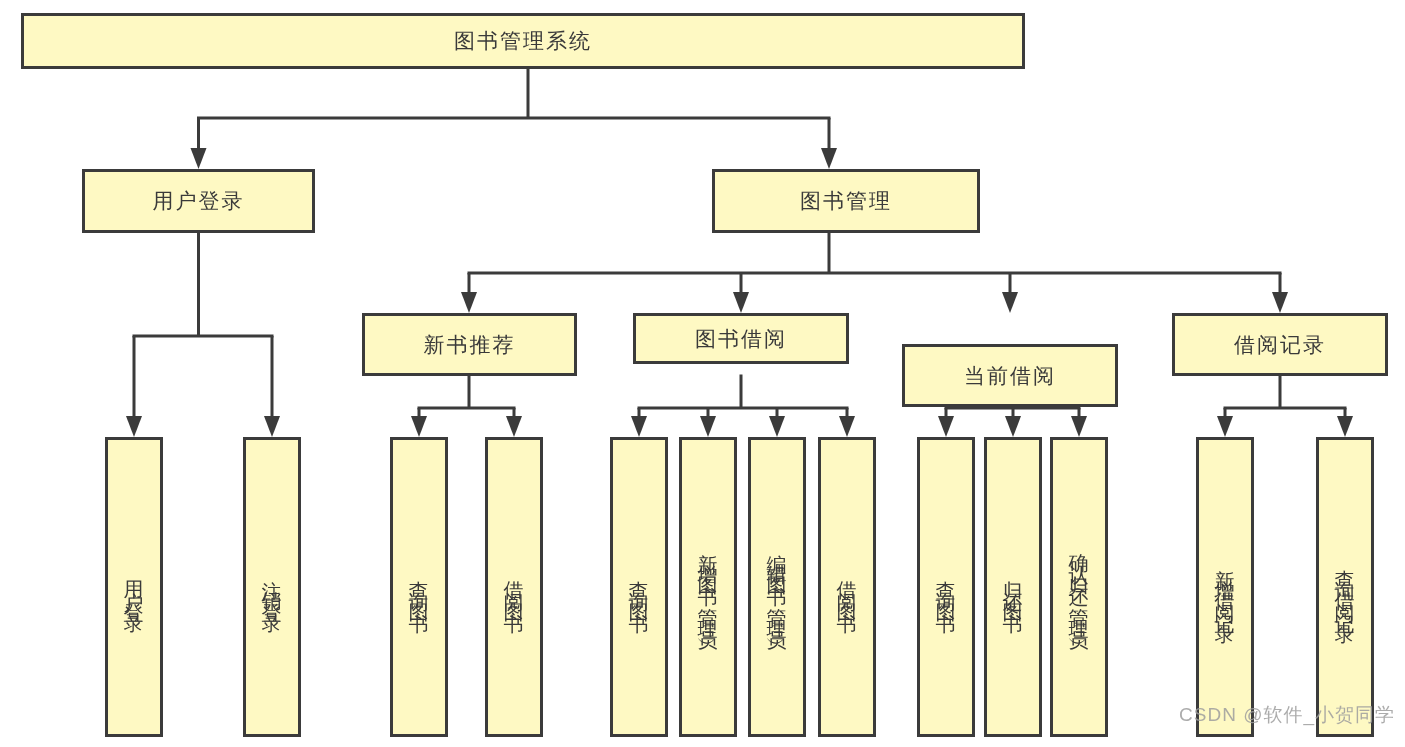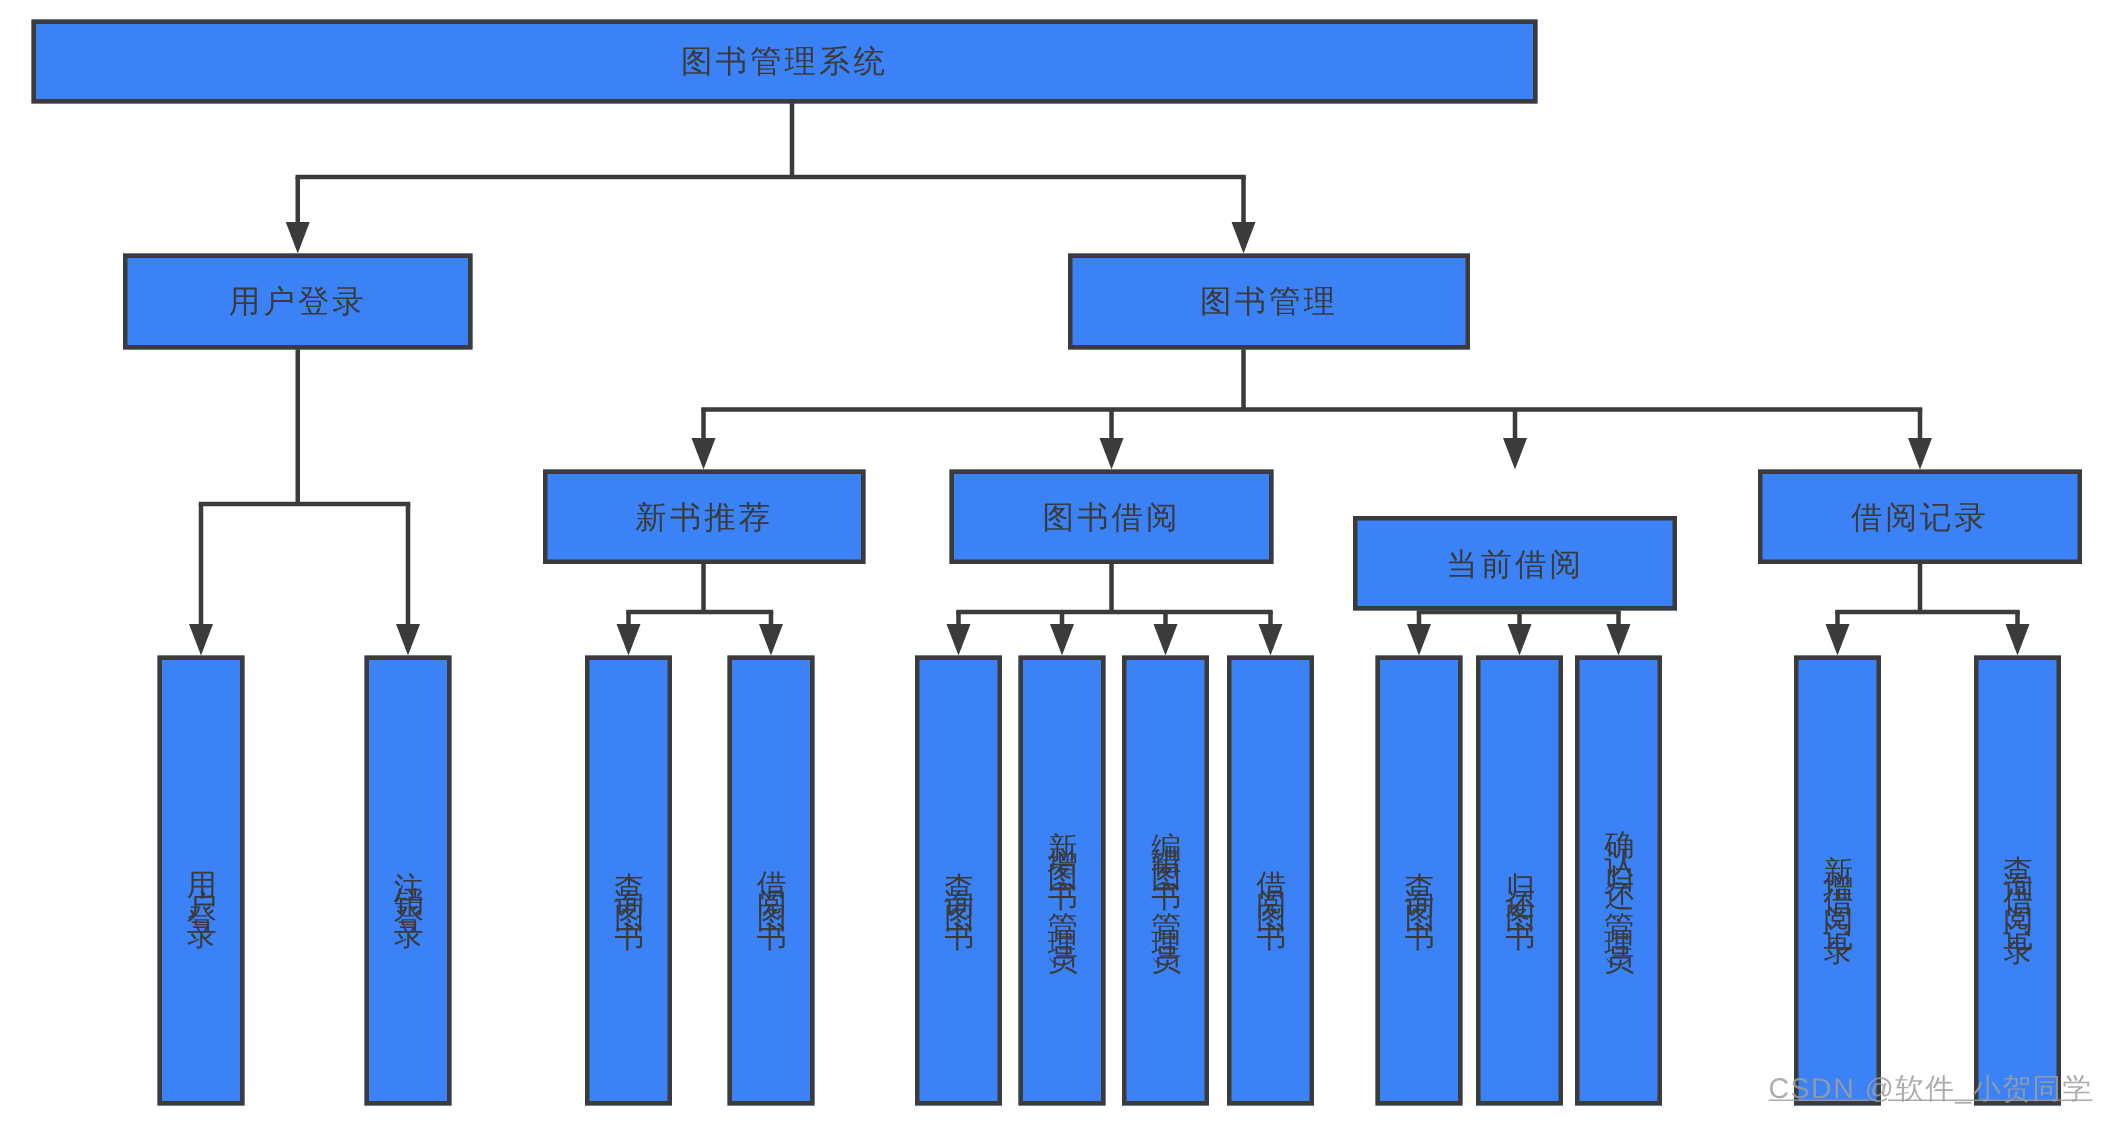--- a/index.html
+++ b/index.html
@@ -9,47 +9,46 @@
     width: 1405px;
     height: 747px;
     background: #ffffff;
     overflow: hidden;
   }
   #wires { position: absolute; left: 0; top: 0; z-index: 1; }
   .node {
     position: absolute;
     box-sizing: border-box;
     border: 3px solid #3b3b3b;
-    background: #3b82f6;
+    background: #fef9c3;
     display: flex;
     align-items: center;
     justify-content: center;
     z-index: 2;
     color: #3a3a3a;
   }
   .hnode { font-size: 21px; letter-spacing: 2px; }
   .vnode .vtext {
     writing-mode: vertical-rl;
     text-orientation: mixed;
     font-size: 20px;
     letter-spacing: 11px;
     line-height: 1;
     color: #3a3a3a;
     white-space: nowrap;
   }
   .watermark {
     position: absolute;
     right: 10px;
-    bottom: 8px;
+    bottom: 19px;
     z-index: 3;
     font-size: 19px;
     color: rgba(158, 158, 158, 0.85);
     letter-spacing: 1px;
     white-space: nowrap;
-    text-decoration: underline;
   }
 </style>
 </head>
 <body>
 
 <div id="canvas">
 
   <svg id="wires" width="1405" height="747" viewBox="0 0 1405 747">
 
     <path fill="none" stroke="#3b3b3b" stroke-width="3" stroke-linecap="square" d="M528 69V118 M198.5 118H829
@@ -90,21 +89,21 @@
       <polygon points="1337,416 1353,416 1345,437"></polygon>
     </g>
   </svg>
 
   <div class="node hnode" style="left:21px; top:13px; width:1004px; height:56px;">图书管理系统</div>
 
   <div class="node hnode" style="left:82px; top:169px; width:233px; height:64px;">用户登录</div>
   <div class="node hnode" style="left:712px; top:169px; width:268px; height:64px;">图书管理</div>
 
   <div class="node hnode" style="left:362px; top:313px; width:215px; height:63px;">新书推荐</div>
-  <div class="node hnode" style="left:633px; top:313px; width:216px; height:63px;">图书借阅</div>
+  <div class="node hnode" style="left:633px; top:313px; width:216px; height:51px;">图书借阅</div>
   <div class="node hnode" style="left:902px; top:313px; width:216px; height:63px;margin-top:31px;">当前借阅</div>
   <div class="node hnode" style="left:1172px; top:313px; width:216px; height:63px;text-align:right;">借阅记录</div>
 
   <div class="node vnode" style="left:105px; top:437px; width:58px; height:300px;">
     <span class="vtext">用户登录</span>
   </div>
   <div class="node vnode" style="left:243px; top:437px; width:58px; height:300px;">
     <span class="vtext">注销登录</span>
   </div>
 

